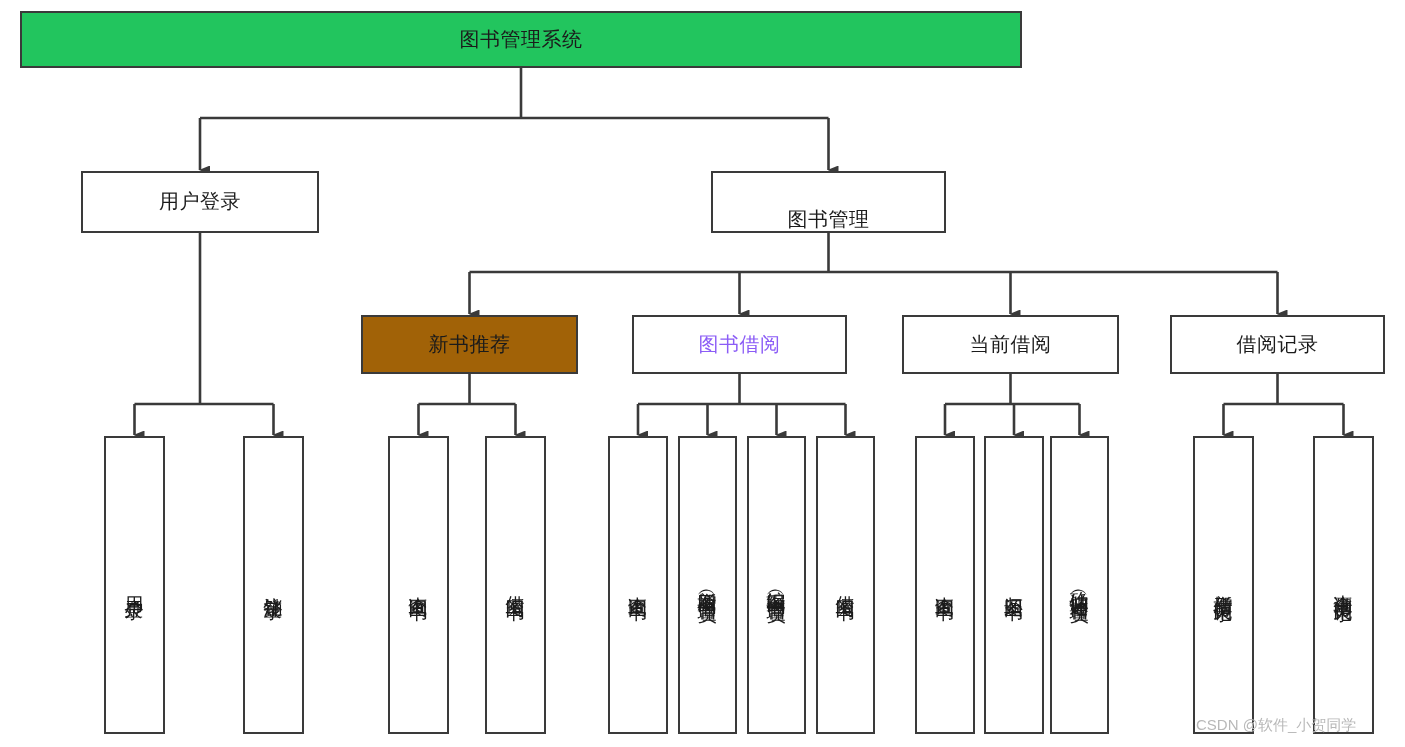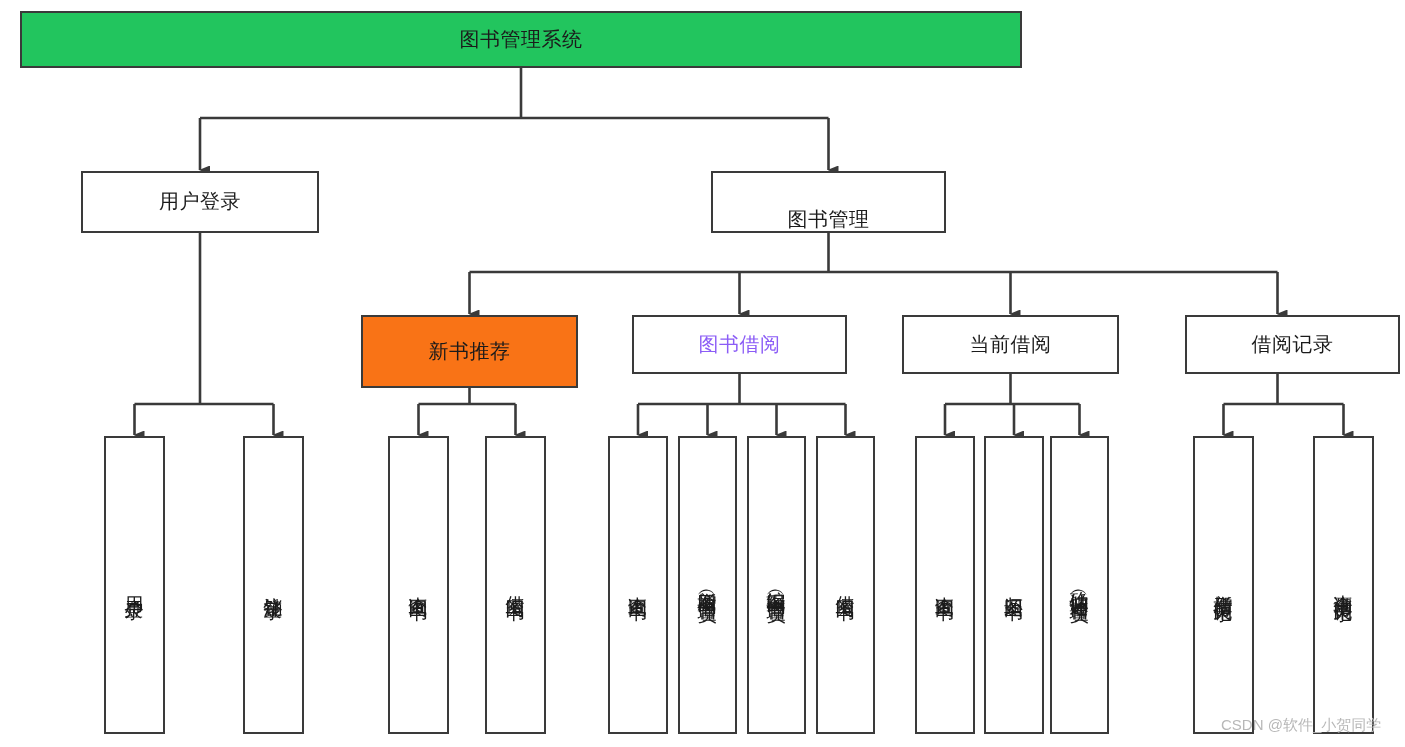--- a/index.html
+++ b/index.html
@@ -113,30 +113,30 @@
   <div id="nodes-layer">
       <div class="node-box" style="left: 20px; top: 11px; width: 1002px; height: 57px; border-color: rgb(58, 58, 58); background: #22c55e;">
         <div class="node-label" style="color: rgb(27, 27, 27);">图书管理系统</div>
       </div>
       <div class="node-box" style="left: 81px; top: 171px; width: 238px; height: 62px; border-color: rgb(58, 58, 58); background: rgb(255, 255, 255);">
         <div class="node-label" style="color: rgb(27, 27, 27);">用户登录</div>
       </div>
       <div class="node-box" style="left: 711px; top: 171px; width: 235px; height: 62px; border-color: rgb(58, 58, 58); background: rgb(255, 255, 255); align-items: flex-end;">
         <div class="node-label" style="color: rgb(27, 27, 27);">图书管理</div>
       </div>
-      <div class="node-box" style="left: 361px; top: 315px; width: 217px; height: 73px; border-color: rgb(58, 58, 58); background: #f97316;">
+      <div class="node-box" style="left: 361px; top: 315px; width: 217px; height: 59px; border-color: rgb(58, 58, 58); background: #a16207;">
         <div class="node-label" style="color: rgb(27, 27, 27);">新书推荐</div>
       </div>
       <div class="node-box" style="left: 632px; top: 315px; width: 215px; height: 59px; border-color: rgb(58, 58, 58); background: rgb(255, 255, 255);">
         <div class="node-label" style="color: #8b5cf6;">图书借阅</div>
       </div>
       <div class="node-box" style="left: 902px; top: 315px; width: 217px; height: 59px; border-color: rgb(58, 58, 58); background: rgb(255, 255, 255);">
         <div class="node-label" style="color: rgb(27, 27, 27);">当前借阅</div>
       </div>
-      <div class="node-box" style="left: 1170px; top: 315px; width: 215px; height: 59px; border-color: rgb(58, 58, 58); background: rgb(255, 255, 255); margin-left: 15px;">
+      <div class="node-box" style="left: 1170px; top: 315px; width: 215px; height: 59px; border-color: rgb(58, 58, 58); background: rgb(255, 255, 255);">
         <div class="node-label" style="color: rgb(27, 27, 27);">借阅记录</div>
       </div>
       <div class="node-box" style="left: 104px; top: 436px; width: 61px; height: 298px; border-color: rgb(58, 58, 58); background: rgb(255, 255, 255);">
         <div class="node-label vertical" style="color: rgb(27, 27, 27);">用户登录</div>
       </div>
       <div class="node-box" style="left: 243px; top: 436px; width: 61px; height: 298px; border-color: rgb(58, 58, 58); background: rgb(255, 255, 255);">
         <div class="node-label vertical" style="color: rgb(27, 27, 27);">注销登录</div>
       </div>
       <div class="node-box" style="left: 388px; top: 436px; width: 61px; height: 298px; border-color: rgb(58, 58, 58); background: rgb(255, 255, 255);">
         <div class="node-label vertical" style="color: rgb(27, 27, 27);">查询图书</div>
@@ -166,14 +166,14 @@
         <div class="node-label vertical" style="color: rgb(27, 27, 27);">确认归还（管理员）</div>
       </div>
       <div class="node-box" style="left: 1193px; top: 436px; width: 61px; height: 298px; border-color: rgb(58, 58, 58); background: rgb(255, 255, 255);">
         <div class="node-label vertical" style="color: rgb(27, 27, 27);">新增借阅记录</div>
       </div>
       <div class="node-box" style="left: 1313px; top: 436px; width: 61px; height: 298px; border-color: rgb(58, 58, 58); background: rgb(255, 255, 255);">
         <div class="node-label vertical" style="color: rgb(27, 27, 27);">查询借阅记录</div>
       </div>
     </div>
 
-  <div class="watermark" style="left: 1196px; top: 716px; color: rgb(184, 184, 184); padding-left: 25px;">CSDN @软件_小贺同学</div>
+  <div class="watermark" style="left: 1196px; top: 716px; color: rgb(184, 184, 184);">CSDN @软件_小贺同学</div>
 </div>
 
 </body></html>

